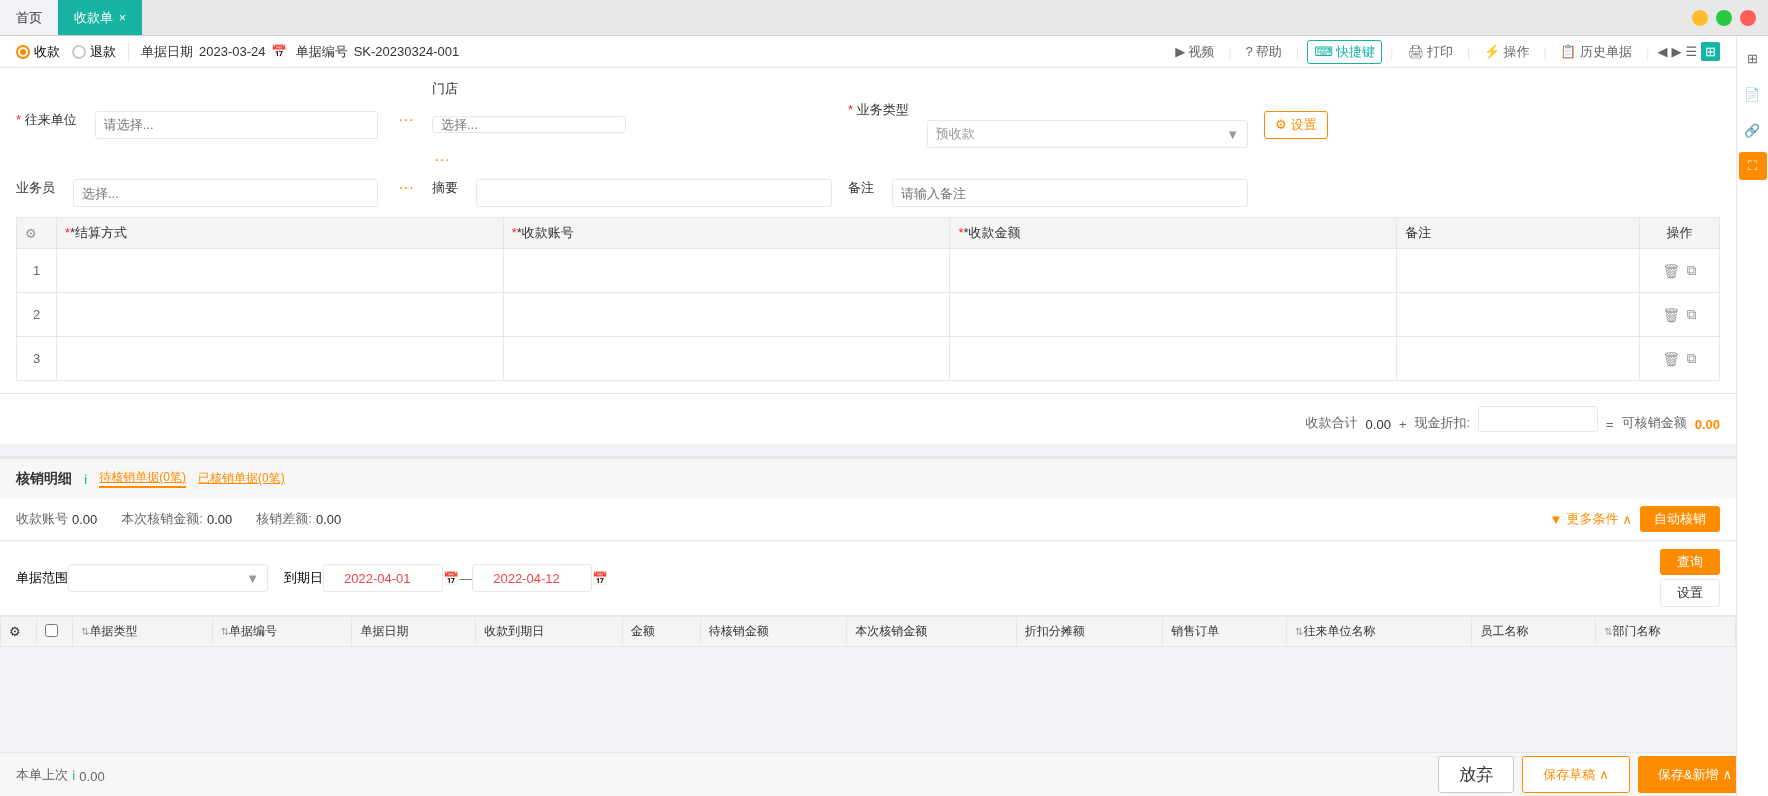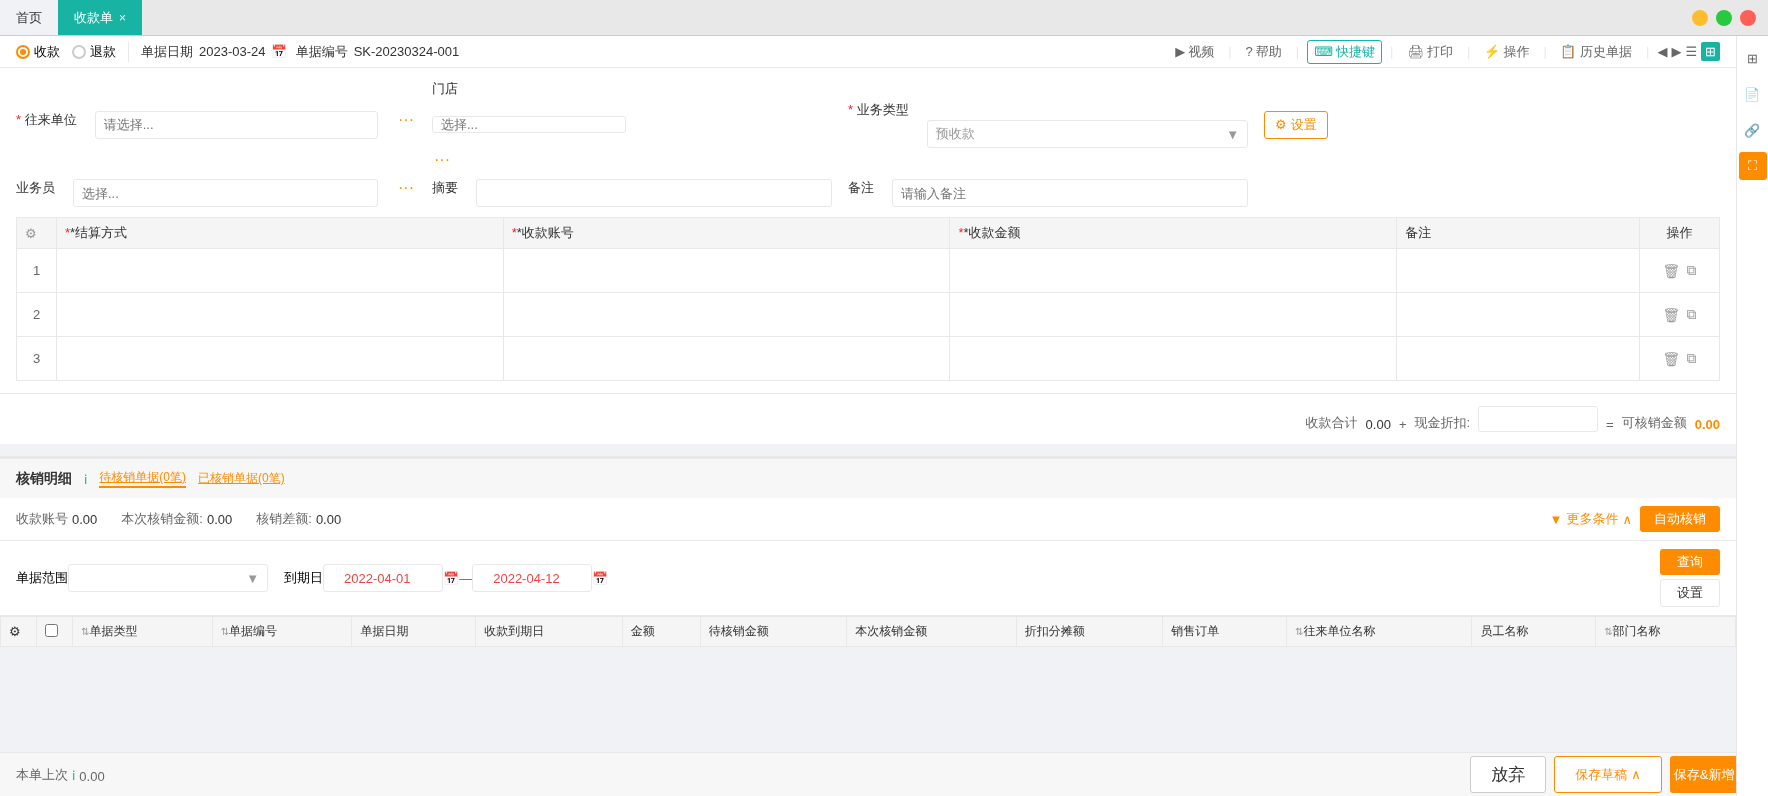--- a/index.html
+++ b/index.html
@@ -169,21 +169,21 @@
     .footer-btns { margin-left: auto; display: flex; gap: 8px; }
     .btn-abandon {
       padding: 6px 20px; background: #fff; color: #333; border: 1px solid #ccc;
       border-radius: 3px; cursor: pointer; font-size: 17px;
     }
     .btn-save-draft {
       padding: 6px 20px; background: #fff; color: #ff8c00; border: 1px solid #ff8c00;
       border-radius: 3px; cursor: pointer; font-size: 13px; display: flex; align-items: center; gap: 4px;
     }
     .btn-save-new {
-      padding: 6px 4px; background: #ff8c00; color: #fff; border: none;
+      padding: 6px 20px; background: #ff8c00; color: #fff; border: none;
       border-radius: 3px; cursor: pointer; font-size: 13px; display: flex; align-items: center; gap: 4px;
     }
 
     
     .right-sidebar {
       position: fixed; right: 0; top: 36px; bottom: 0; width: 32px;
       background: #fff; border-left: 1px solid #e8e8e8;
       display: flex; flex-direction: column; align-items: center; padding-top: 8px; gap: 8px;
     }
     .sidebar-icon {

